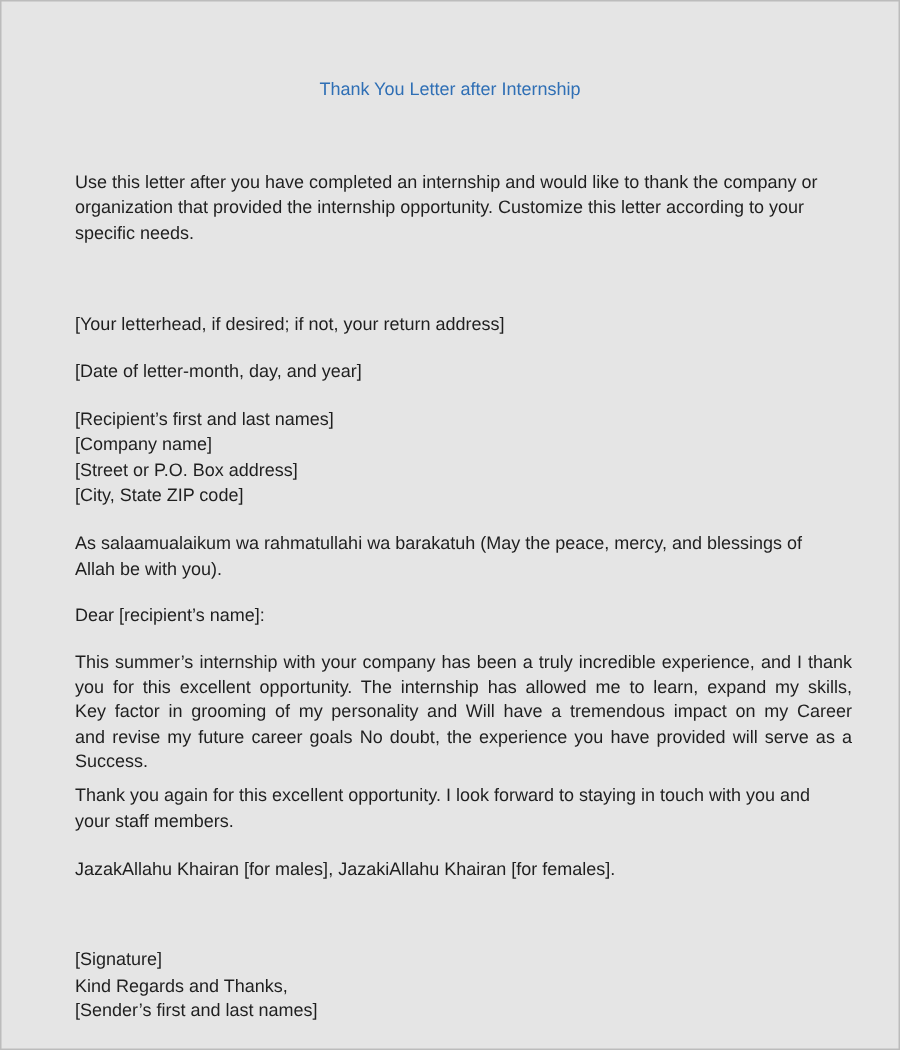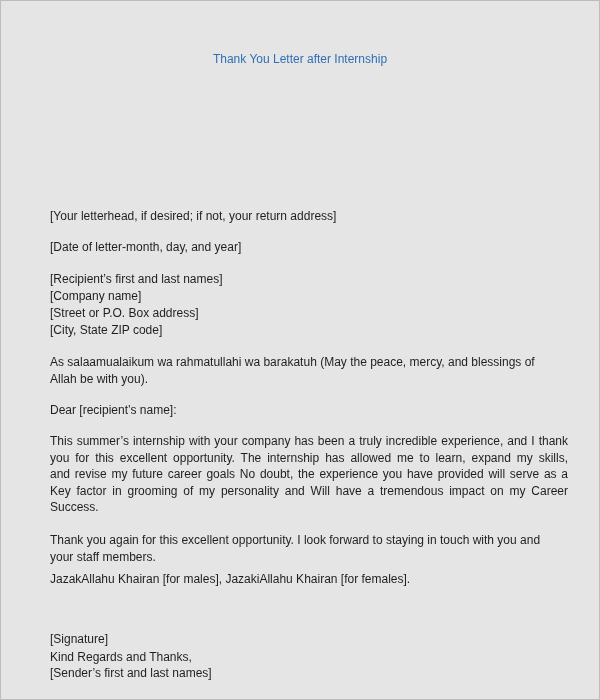--- a/index.html
+++ b/index.html
@@ -32,20 +32,25 @@
     .jline { display: block; text-align: justify; text-align-last: justify; }
     .jline.last { text-align-last: left; }
   </style>
 </head>
 <body>
 
 <div class="page">
 
   <div class="title">Thank You Letter after Internship</div>
 
+  <div class="block" style="top:112px;">
+    <span class="line">Use this letter after you have completed an internship and would like to thank the company or</span>
+    <span class="line">organization that provided the internship opportunity. Customize this letter according to your</span>
+    <span class="line">specific needs.</span>
+  </div>
 
   <div class="block" style="top:207px;">[Your letterhead, if desired; if not, your return address]</div>
 
   <div class="block" style="top:238px;">[Date of letter-month, day, and year]</div>
 
   <div class="block" style="top:270px;">
     <span class="line">[Recipient’s first and last names]</span>
     <span class="line">[Company name]</span>
     <span class="line">[Street or P.O. Box address]</span>
     <span class="line">[City, State ZIP code]</span>
@@ -54,26 +59,26 @@
   <div class="block" style="top:353px;">
     <span class="line">As salaamualaikum wa rahmatullahi wa barakatuh (May the peace, mercy, and blessings of</span>
     <span class="line">Allah be with you).</span>
   </div>
 
   <div class="block" style="top:401px;">Dear [recipient’s name]:</div>
 
   <div class="block" style="top:432px; line-height:16.6px;">
     <span class="jline">This summer’s internship with your company has been a truly incredible experience, and I thank</span>
     <span class="jline">you for this excellent opportunity. The internship has allowed me to learn, expand my skills,</span>
+    <span class="jline">Key factor in grooming of my personality and Will have a tremendous impact on my Career</span>
     <span class="jline">and revise my future career goals No doubt, the experience you have provided will serve as a</span>
-    <span class="jline">Key factor in grooming of my personality and Will have a tremendous impact on my Career</span>
     <span class="jline last">Success.</span>
   </div>
 
-  <div class="block" style="top:521px;margin-top:10px;">
+  <div class="block" style="top:521px;">
     <span class="line">Thank you again for this excellent opportunity. I look forward to staying in touch with you and</span>
     <span class="line">your staff members.</span>
   </div>
 
   <div class="block" style="top:570px;">JazakAllahu Khairan [for males], JazakiAllahu Khairan [for females].</div>
 
   <div class="block" style="top:600px;margin-top:48px;">Kind Regards and Thanks,</div>
 
   <div class="block" style="top:630px;">[Signature]</div>
 

